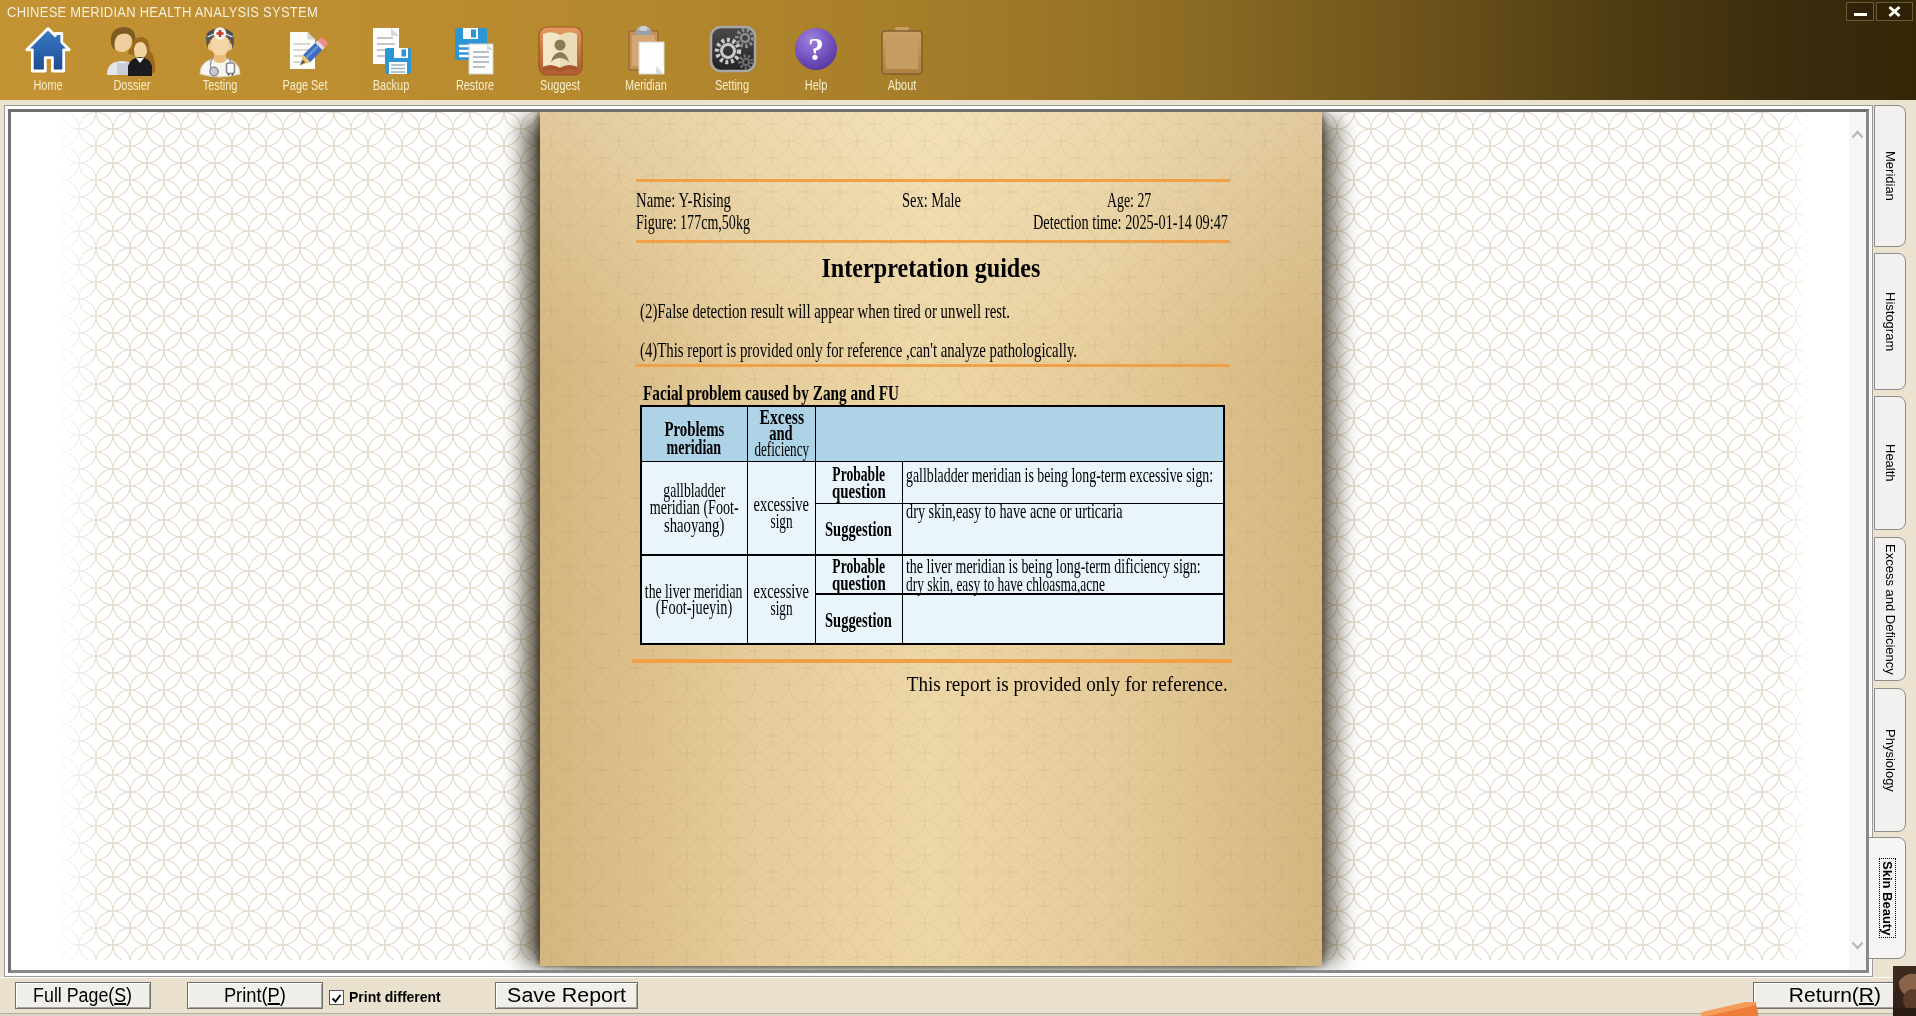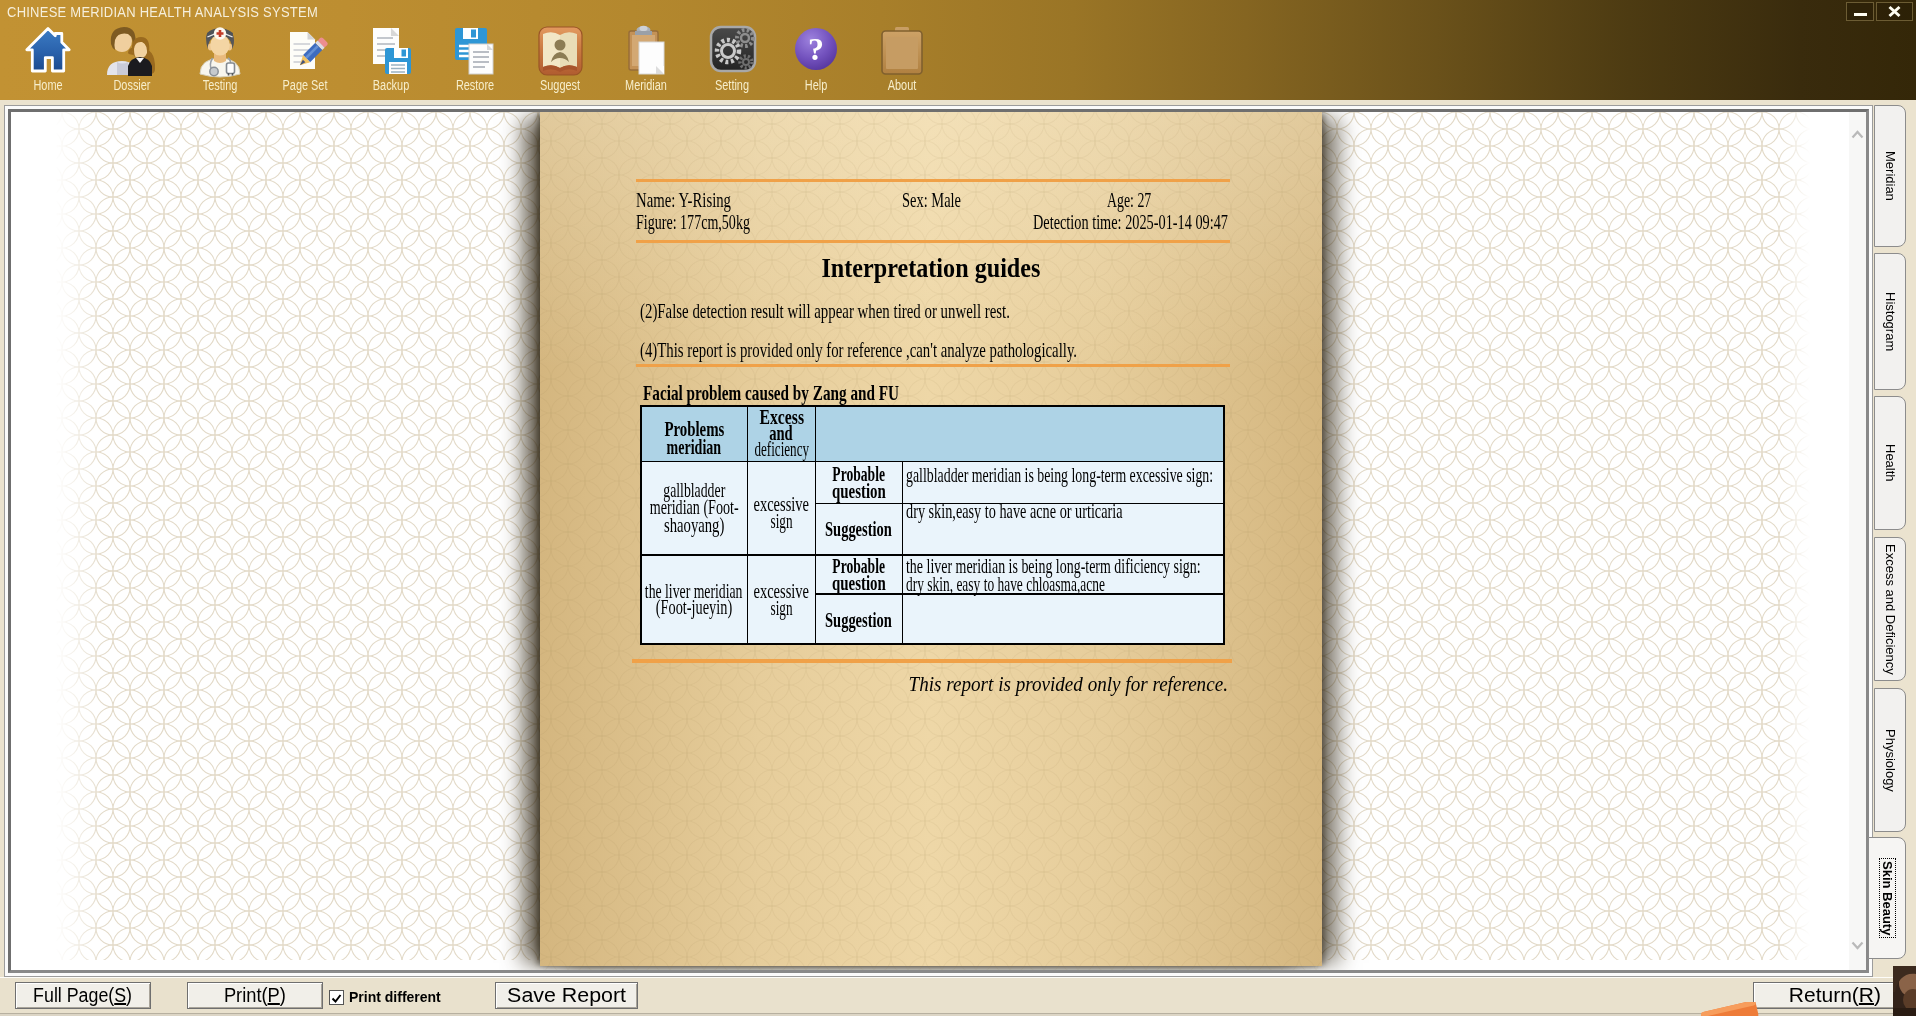--- a/index.html
+++ b/index.html
@@ -386,21 +386,21 @@
       <div class="psc" style="left:275.1px; top:460.9px; width:87px; font-weight:bold;">
           <span style="transform:scaleX(0.71)">question</span>
         </div>
       <div class="ps" style="left:366px; top:443.9px;"><span style="transform:scaleX(0.664)">the liver meridian is being long-term dificiency sign:</span></div>
       <div class="ps" style="left:366px; top:461.9px;"><span style="transform:scaleX(0.64)">dry skin, easy to have chloasma,acne</span></div>
       <div class="psc" style="left:275.1px; top:498.4px; width:87px; font-weight:bold;">
           <span style="transform:scaleX(0.69)">Suggestion</span>
         </div>
 
       <div class="rule" style="left:92px; top:547px; width:600px; height:4px;"></div>
-      <div class="ps" style="right:94.3px; top:561.9px;font-style:italic;"><span style="transform:scaleX(0.91); transform-origin:100% 50%;">This report is provided only for reference.</span></div>
+      <div class="ps" style="right:94.3px; top:561.9px;"><span style="transform:scaleX(0.91); transform-origin:100% 50%;">This report is provided only for reference.</span></div>
     </div>
 
     <div id="sbar">
       <svg style="position:absolute; left:2px; top:18px;" width="13" height="9" viewBox="0 0 13 9">
           <path d="M1.5 7.5 L6.5 2 L11.5 7.5" fill="none" stroke="#b9b9b9" stroke-width="2.2"></path>
         </svg>
       <svg style="position:absolute; left:2px; top:829px;" width="13" height="9" viewBox="0 0 13 9">
           <path d="M1.5 1.5 L6.5 7 L11.5 1.5" fill="none" stroke="#b9b9b9" stroke-width="2.2"></path>
         </svg>
     </div>

